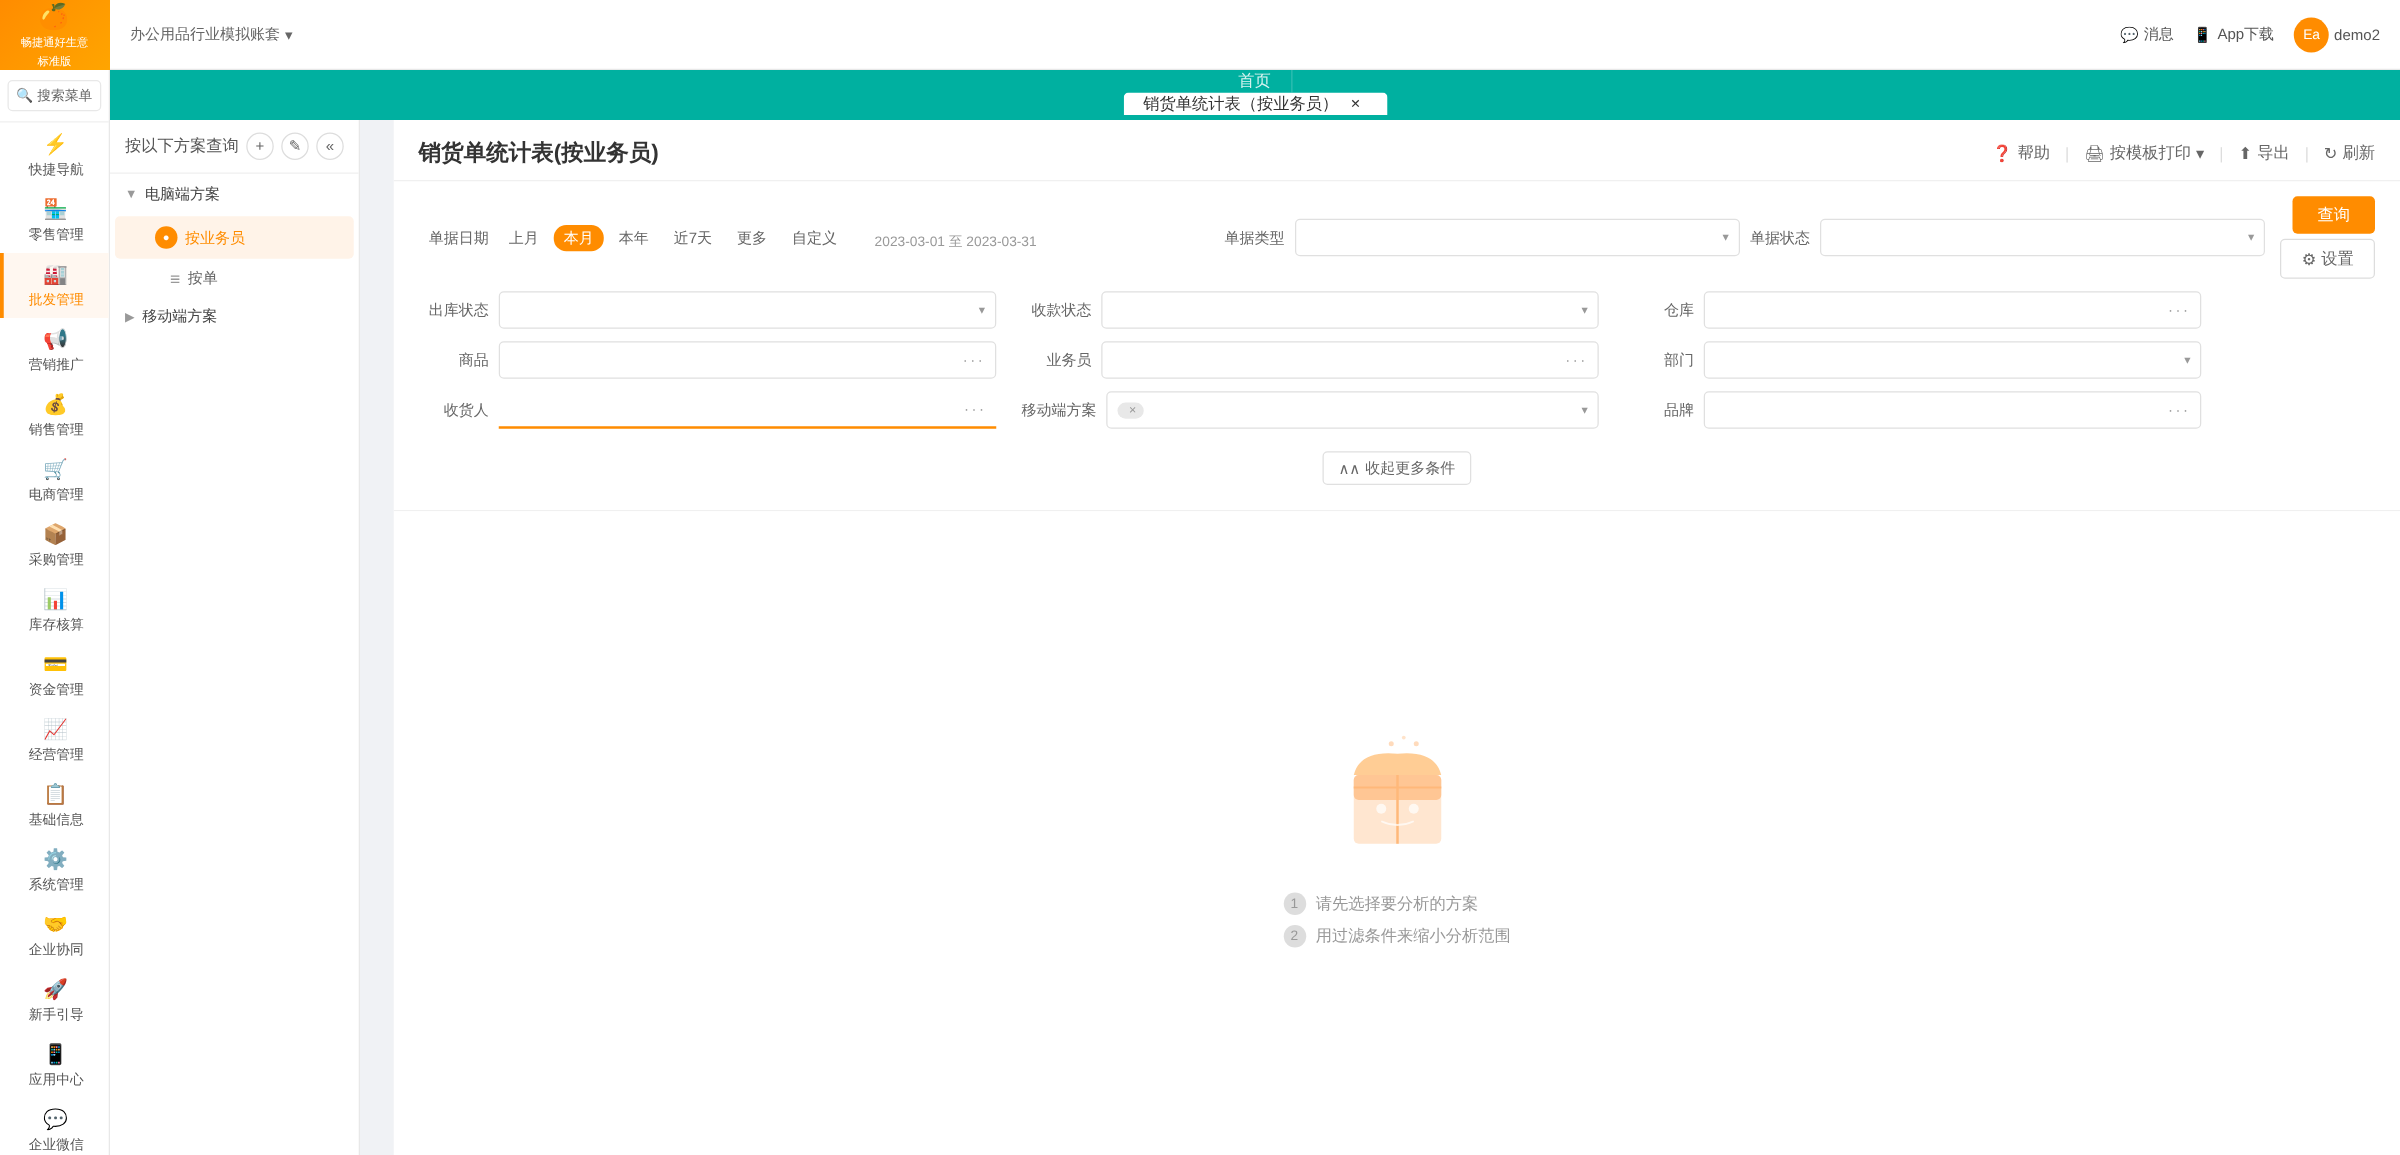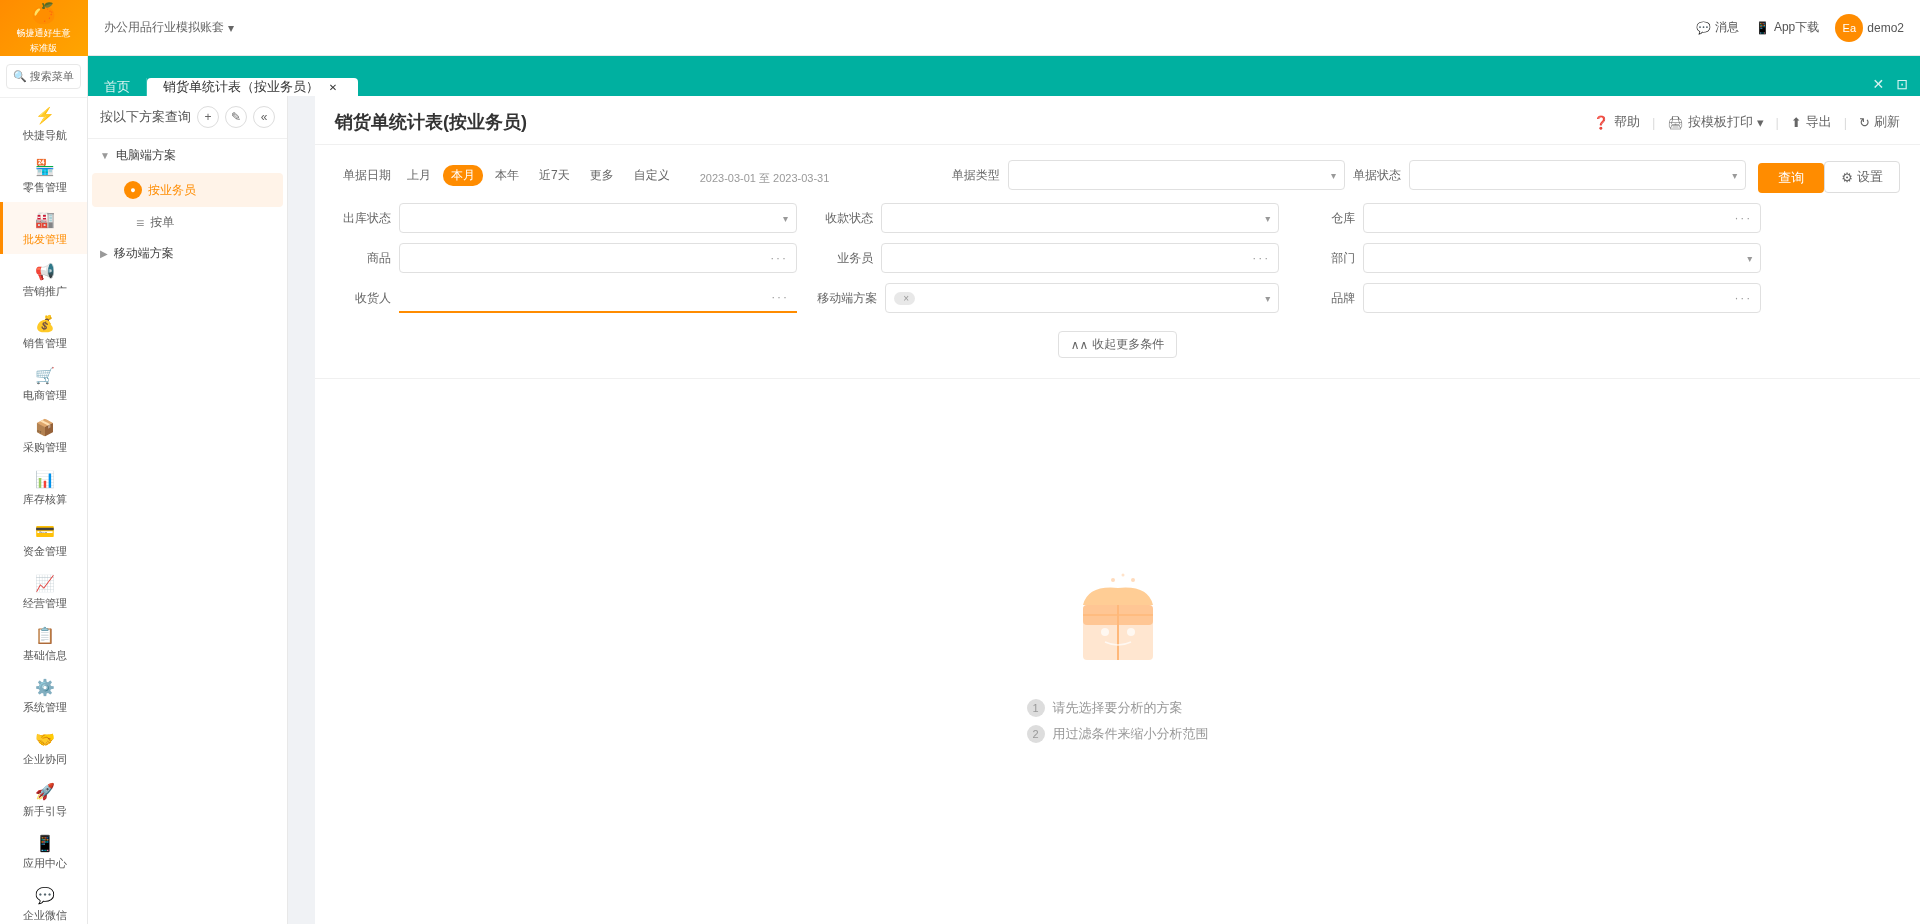--- a/index.html
+++ b/index.html
@@ -22,21 +22,21 @@
 
     
     .topbar { height: 56px; background: #fff; border-bottom: 1px solid #e8e8e8; display: flex; align-items: center; padding: 0 16px; justify-content: space-between; flex-shrink: 0; }
     .topbar-left { display: flex; align-items: center; gap: 8px; color: #666; font-size: 12px; }
     .topbar-dropdown { display: flex; align-items: center; gap: 4px; cursor: pointer; }
     .topbar-right { display: flex; align-items: center; gap: 16px; font-size: 12px; color: #555; }
     .topbar-right-item { display: flex; align-items: center; gap: 4px; cursor: pointer; }
     .avatar { width: 28px; height: 28px; border-radius: 50%; background: #ff8c00; display: flex; align-items: center; justify-content: center; color: #fff; font-size: 11px; overflow: hidden; }
 
     
-    .tabbar { height: 40px; background: #00b0a0; display: flex; align-items: flex-end; flex-shrink: 0; }
+    .tabbar { height: 40px; background: #00b0a0; display: flex; align-items: center; flex-shrink: 0; flex-direction: column; }
     .tab { display: flex; align-items: center; padding: 0 16px; cursor: pointer; font-size: 13px; color: rgba(255,255,255,0.85); gap: 6px; border-right: 1px solid rgba(255,255,255,0.2); }
     .tab.active { background: #fff; color: #333; border-radius: 4px 4px 0 0; }
     .tab .tab-close { width: 16px; height: 16px; border-radius: 50%; display: flex; align-items: center; justify-content: center; font-size: 10px; cursor: pointer; }
     .tabbar-actions { margin-left: auto; display: flex; align-items: center; padding: 0 8px; gap: 4px; }
     .tabbar-action-btn { color: rgba(255,255,255,0.85); background: none; border: none; cursor: pointer; padding: 4px; font-size: 14px; }
 
     
     .content { flex: 1; display: flex; overflow: hidden; background: #f0f2f5; gap: 27px; }
 
     
@@ -83,21 +83,21 @@
 
     
     .collapse-row { display: flex; justify-content: center; padding: 8px; }
     .collapse-btn { display: flex; align-items: center; gap: 4px; font-size: 12px; color: #666; cursor: pointer; padding: 4px 12px; border: 1px solid #e0e0e0; border-radius: 4px; background: #fff; }
 
     
     .query-btn { padding: 6px 20px; background: #ff8c00; color: #fff; border: none; border-radius: 4px; font-size: 13px; cursor: pointer; white-space: nowrap; }
     .settings-btn { padding: 6px 16px; background: #fff; color: #666; border: 1px solid #ddd; border-radius: 4px; font-size: 13px; cursor: pointer; white-space: nowrap; display: flex; align-items: center; gap: 4px; margin-top: 4px; }
 
     
-    .right-btns { display: flex; flex-direction: row; align-items: flex-end; padding: 0 0 0 12px; flex-shrink: 0; }
+    .right-btns { display: flex; flex-direction: column; align-items: flex-end; padding: 0 0 0 12px; flex-shrink: 0; }
 
     
     .empty-state { flex: 1; display: flex; flex-direction: column; align-items: center; justify-content: center; gap: 16px; background: #fff; }
     .empty-tips { display: flex; flex-direction: column; gap: 8px; }
     .empty-tip { display: flex; align-items: center; gap: 8px; font-size: 13px; color: #999; }
     .tip-num { width: 18px; height: 18px; border-radius: 50%; background: #ddd; color: #999; font-size: 11px; display: flex; align-items: center; justify-content: center; flex-shrink: 0; }
   </style>
 </head>
 <body>
 

